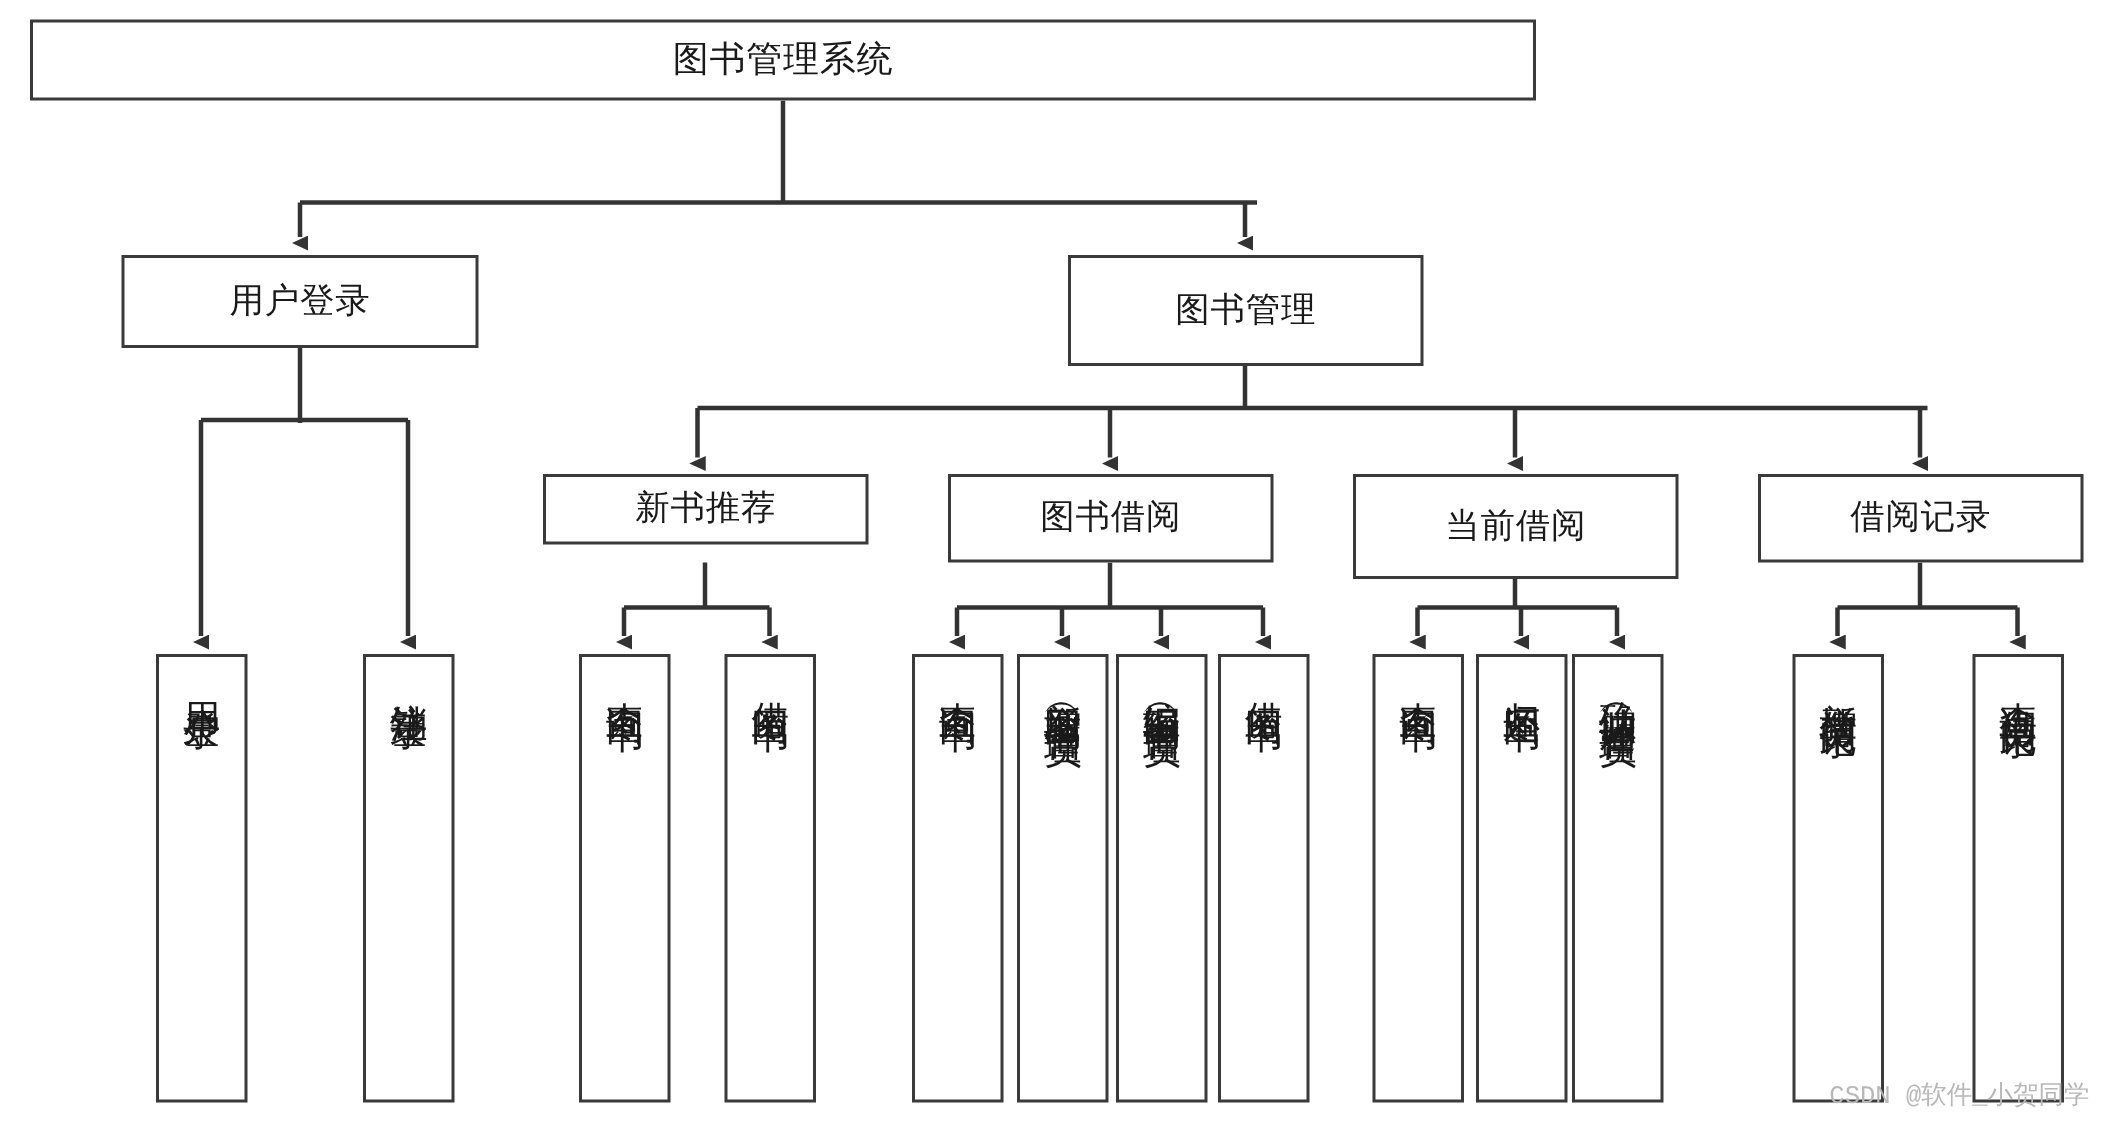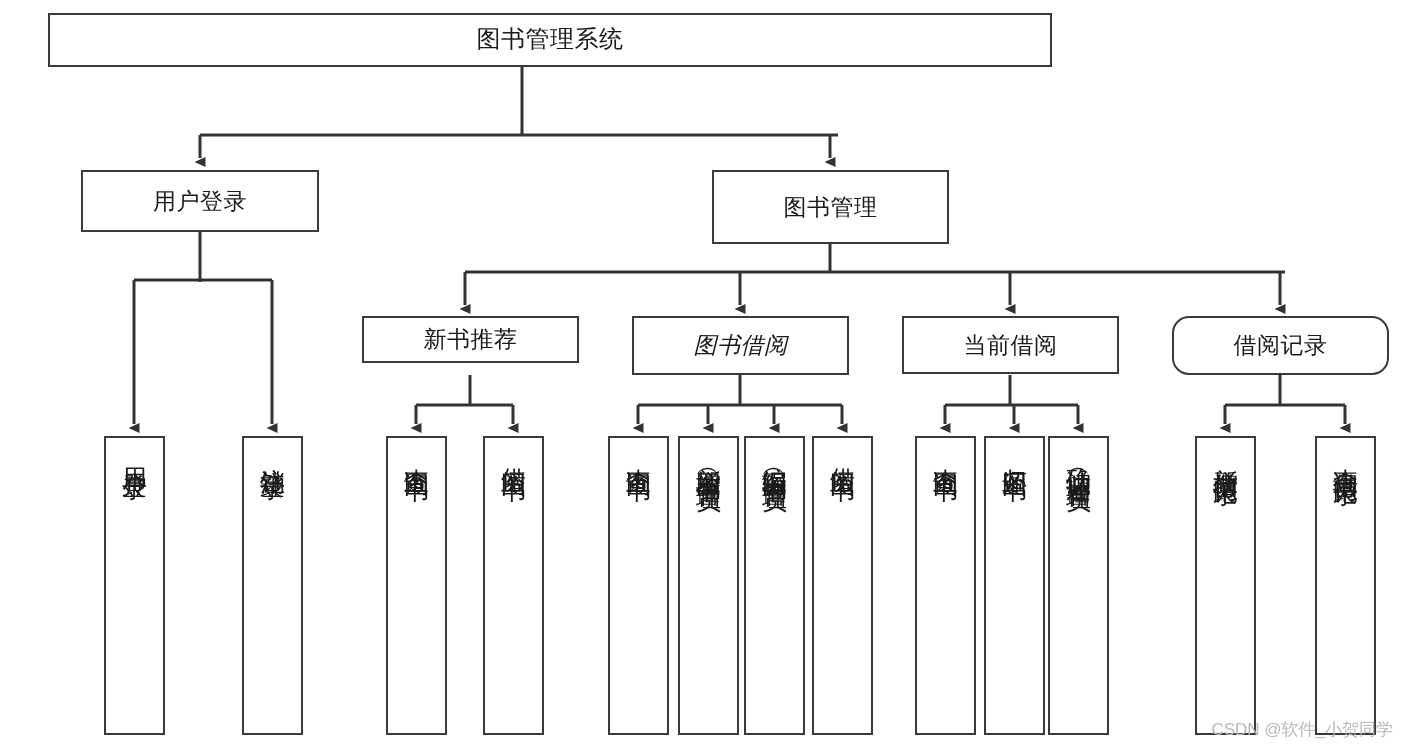--- a/index.html
+++ b/index.html
@@ -56,21 +56,21 @@
     letter-spacing: 3px;
     line-height: 1;
   }
   .node.root .label { font-size: 24px; }
   .watermark {
     position: absolute;
     right: 12px;
     bottom: 6px;
     font-size: 17px;
     color: #b8b8b8;
-    font-family: Liberation Sans, sans-serif;
+    font-family: Liberation Mono, monospace;
     white-space: nowrap;
     pointer-events: none;
   }
 </style>
 </head>
 <body>
 
 <div id="canvas">
 
   <svg id="diagram-svg" viewBox="0 0 1405 747" xmlns="http://www.w3.org/2000/svg">
@@ -117,41 +117,41 @@
       <path d="M1014,405 L1014,424" marker-end="url(#arrow)"></path>
       <path d="M1078,405 L1078,424" marker-end="url(#arrow)"></path>
 
       <path d="M1280,375 L1280,405"></path>
       <path d="M1225,405 L1345,405"></path>
       <path d="M1225,405 L1225,424" marker-end="url(#arrow)"></path>
       <path d="M1345,405 L1345,424" marker-end="url(#arrow)"></path>
     </g>
   </svg>
 
-  <div class="node horizontal root" style="left:20px; top:13px; width:1004px; height:54px;margin-left:28px;">
+  <div class="node horizontal root" style="left:20px; top:13px; width:1004px; height:54px;">
     <span class="label">图书管理系统</span>
   </div>
 
   <div class="node horizontal" style="left:81px; top:170px; width:238px; height:62px;">
     <span class="label">用户登录</span>
   </div>
   <div class="node horizontal" style="left:712px; top:170px; width:237px; height:74px;">
     <span class="label">图书管理</span>
   </div>
 
   <div class="node horizontal" style="left:362px; top:316px; width:217px; height:47px;">
     <span class="label">新书推荐</span>
   </div>
-  <div class="node horizontal" style="left:632px; top:316px; width:217px; height:59px;font-style:italic;">
+  <div class="node horizontal" style="left:632px; top:316px; width:217px; height:59px;">
     <span class="label">图书借阅</span>
   </div>
-  <div class="node horizontal" style="left:902px; top:316px; width:217px; height:58px;">
+  <div class="node horizontal" style="left:902px; top:316px; width:217px; height:70px;">
     <span class="label">当前借阅</span>
   </div>
-  <div class="node horizontal" style="left:1172px; top:316px; width:217px; height:59px;border-radius:17px;">
+  <div class="node horizontal" style="left:1172px; top:316px; width:217px; height:59px;">
     <span class="label">借阅记录</span>
   </div>
 
   <div class="node vertical" style="left:104px; top:436px; width:61px; height:299px;">
     <span class="label">用户登录</span>
   </div>
   <div class="node vertical" style="left:242px; top:436px; width:61px; height:299px;">
     <span class="label">注销登录</span>
   </div>
   <div class="node vertical" style="left:386px; top:436px; width:61px; height:299px;">

